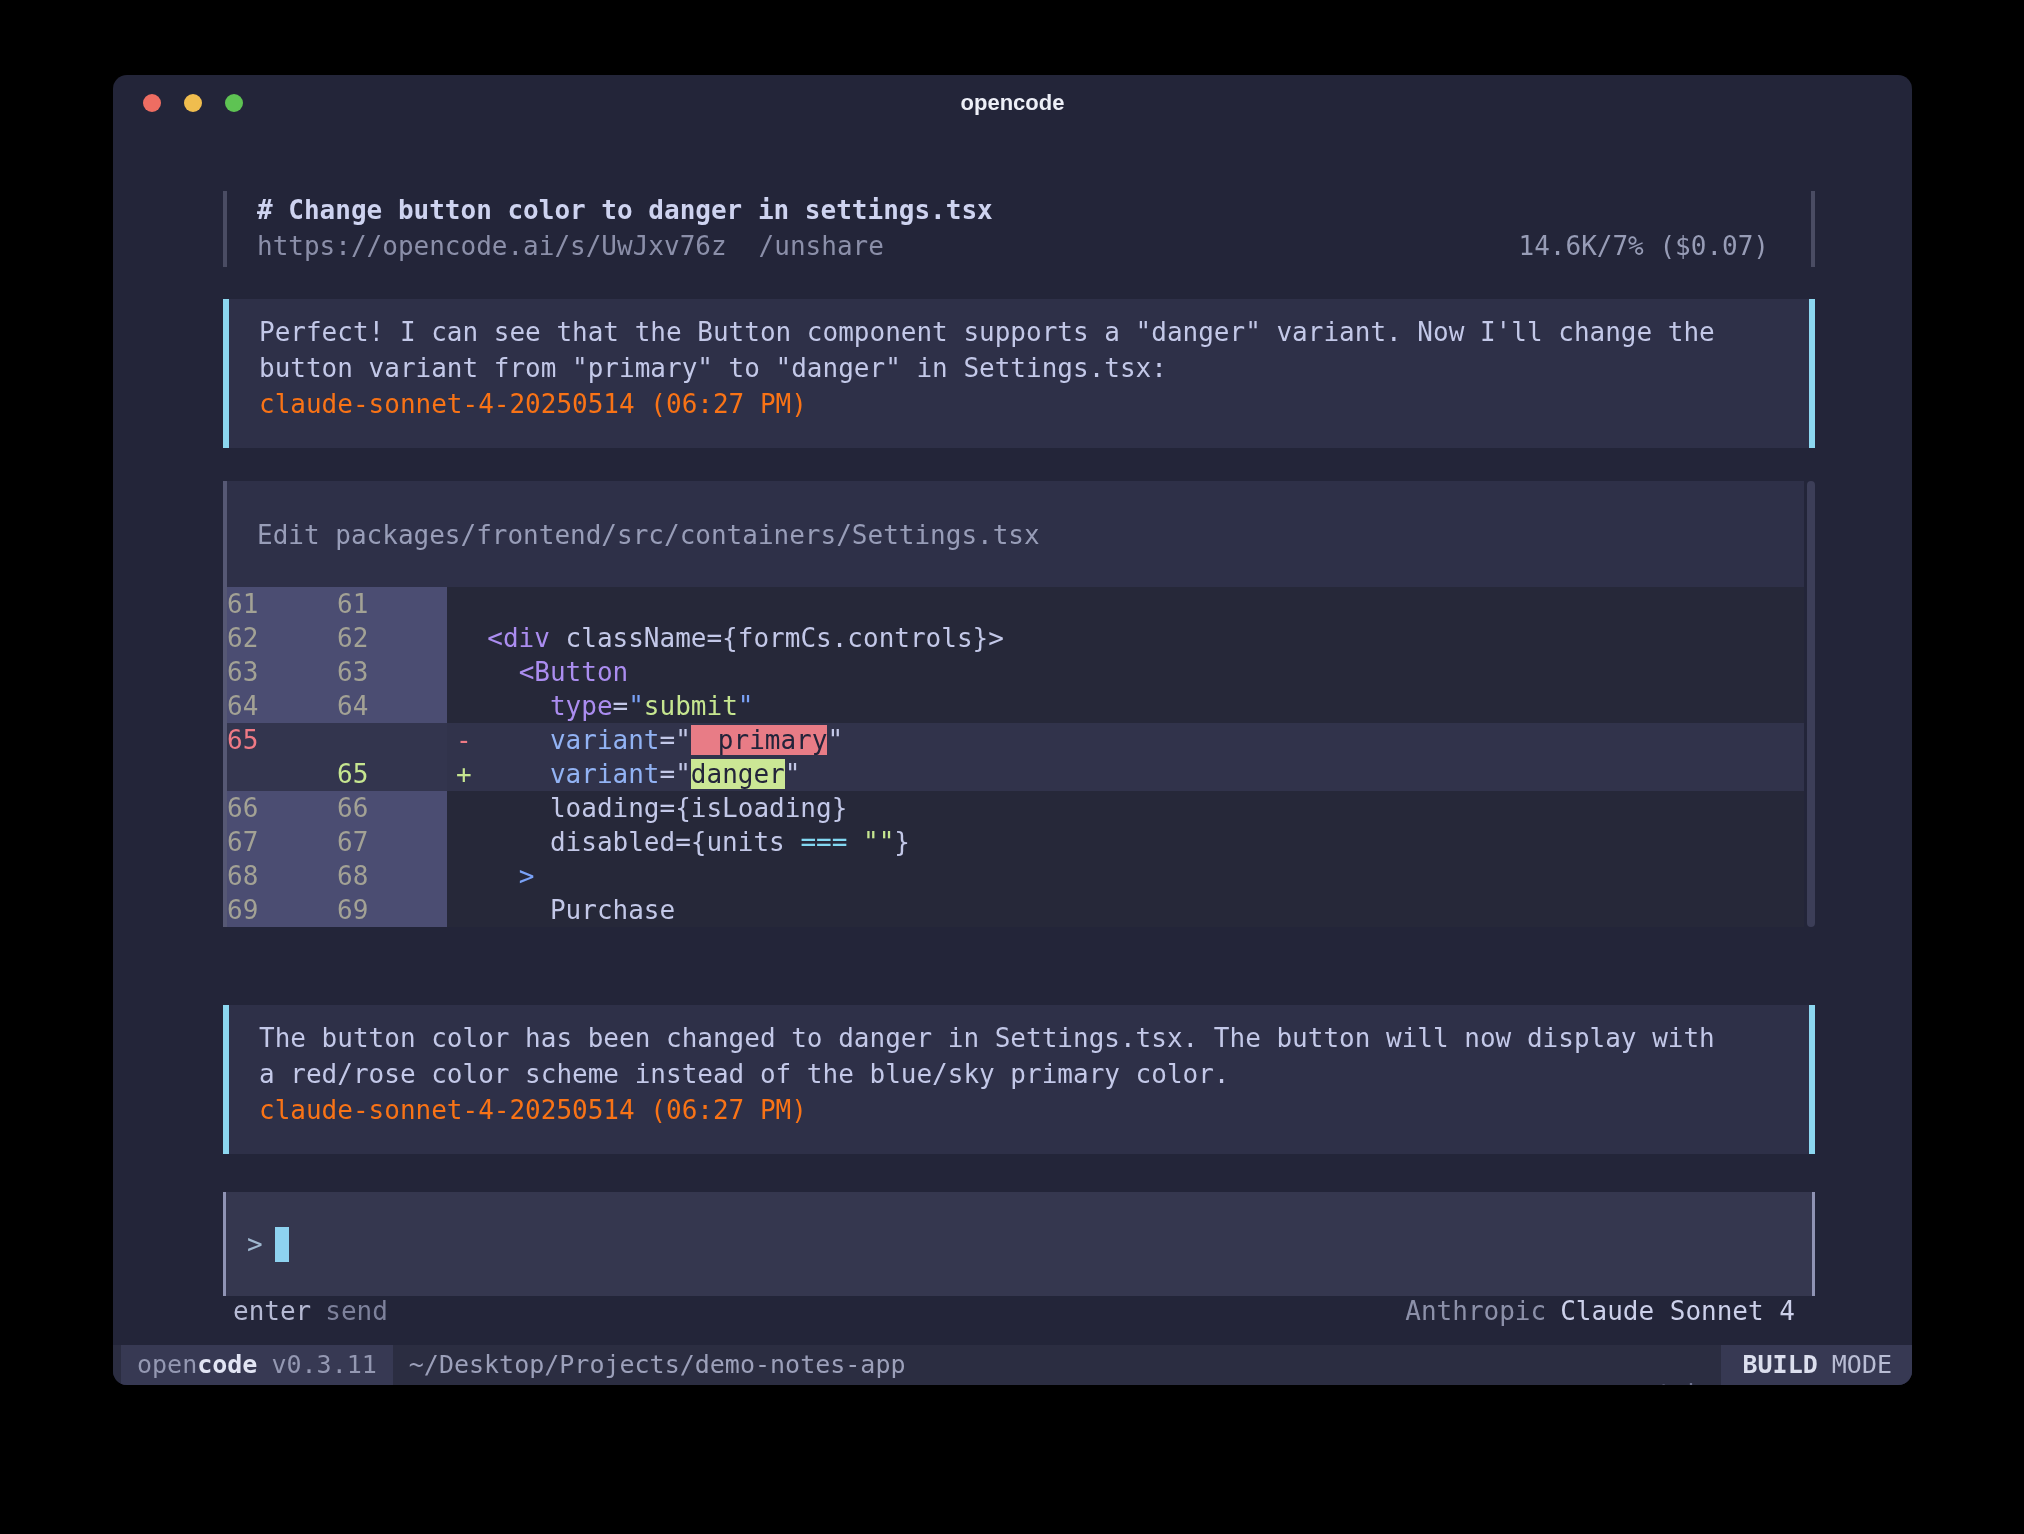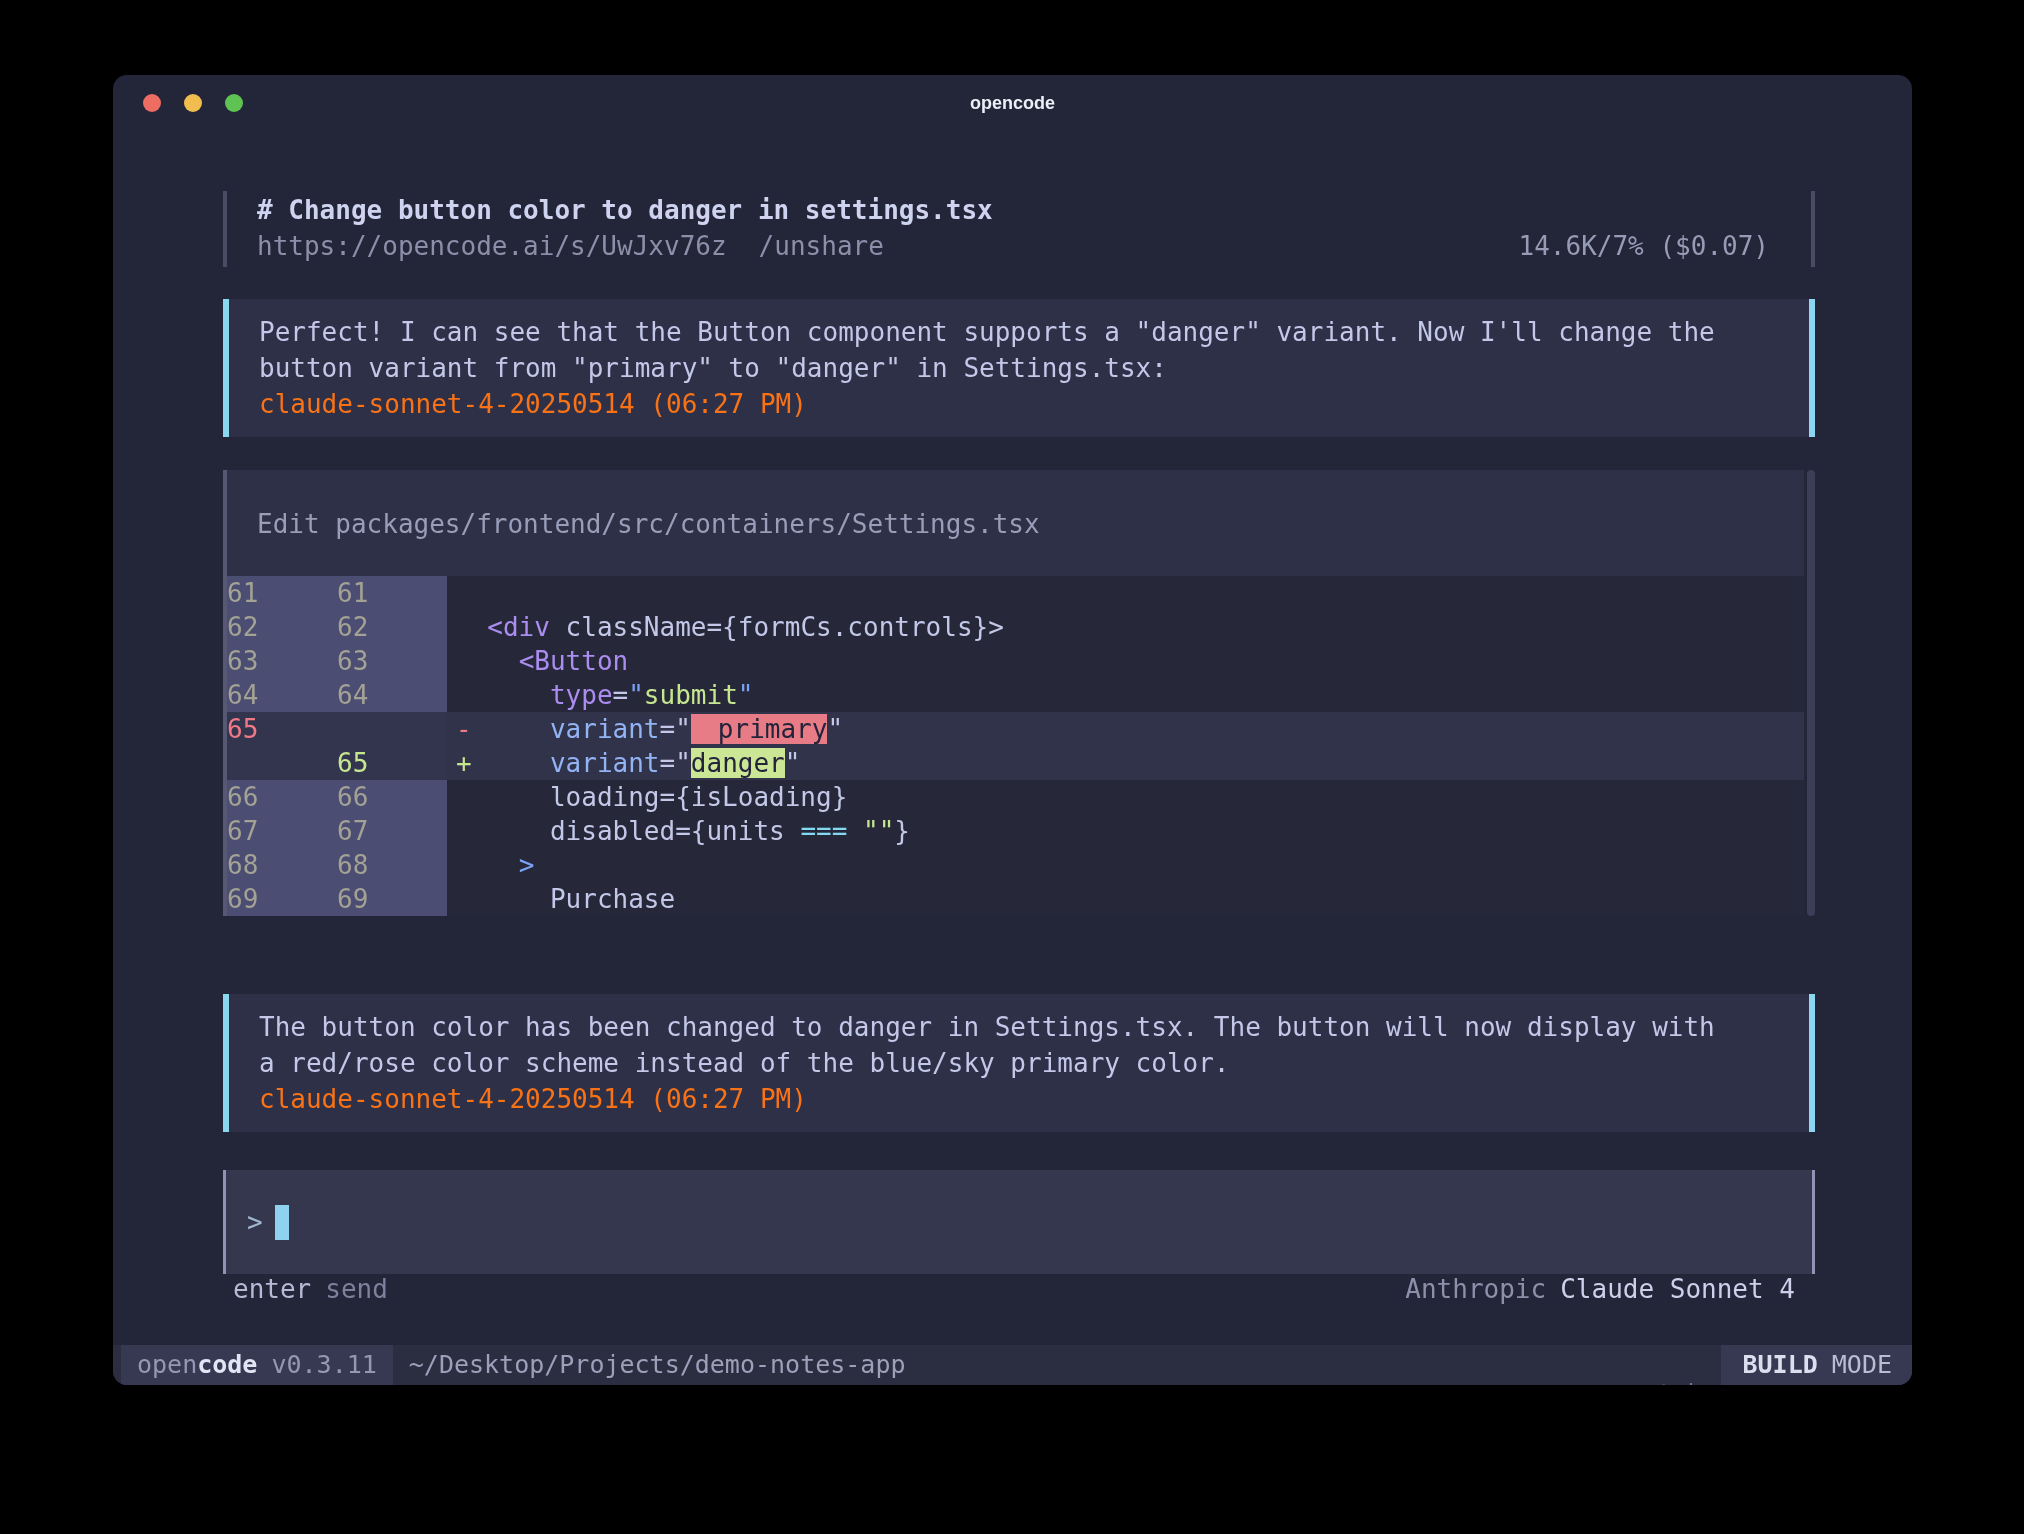--- a/index.html
+++ b/index.html
@@ -8,34 +8,34 @@
   .window{position:absolute;left:113px;top:75px;width:1799px;height:1310px;
           background:#232539;border-radius:14px;overflow:hidden;
           display:flex;flex-direction:column;}
   
   .titlebar{height:56px;flex:none;position:relative;display:flex;align-items:center;justify-content:center;}
   .lights{position:absolute;left:30px;top:50%;transform:translateY(-50%);display:flex;gap:23px;}
   .light{width:18px;height:18px;border-radius:50%;}
   .light.red{background:#ee6d62;}
   .light.yellow{background:#f0bd4e;}
   .light.green{background:#5ec353;}
-  .wtitle{font-family:"Liberation Sans",sans-serif;font-weight:bold;font-size:18px;color:#edeff7;}
+  .wtitle{font-family:"Liberation Sans",sans-serif;font-weight:bold;font-size:22px;color:#edeff7;}
   
   .content{flex:1;display:flex;flex-direction:column;padding:0 97px 0 110px;min-height:0;}
   
   .hdr{margin-top:60px;border-left:4px solid #4a4c63;border-right:4px solid #4a4c63;
        padding:1px 42px 3px 30px;font-size:26px;line-height:36px;}
   .hdr-title{font-weight:bold;color:#ced3f0;white-space:pre;}
   .hdr-row2{display:flex;color:#8b8fa9;}
   .hdr-share{margin-left:32px;}
   .hdr-spacer{flex:1;}
   .hdr-tokens{color:#979cb6;}
   
   .msg{background:#2e3048;border-left:6px solid #8cd7f0;border-right:6px solid #8cd7f0;
-       padding:15px 24px 15px 30px;font-size:26px;line-height:36px;color:#c3c8e8;}
+       padding:15px 24px 26px 30px;font-size:26px;line-height:36px;color:#c3c8e8;}
   .msg .line{white-space:pre;}
   .msg .meta{color:#f97316;white-space:pre;}
   .msg1{margin-top:32px;}
   .msg2{margin-top:78px;}
   
   .edit{margin-top:33px;display:flex;align-items:stretch;}
   .edit-main{flex:1;border-left:4px solid #565874;min-width:0;}
   .edit-head{background:#2e3048;padding:36px 0 34px 30px;color:#989db8;font-size:26px;line-height:36px;white-space:pre;}
   .diff{font-size:26px;line-height:34px;}
   .diff-row{display:flex;background:#262839;height:34px;}

